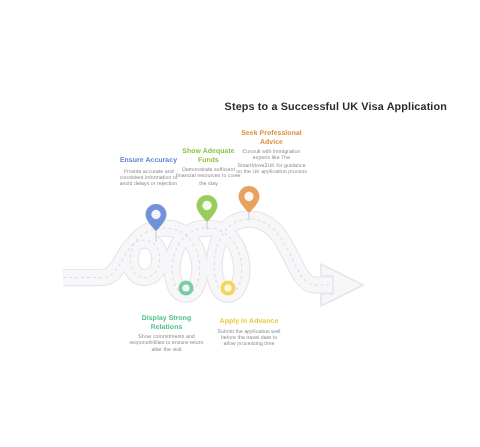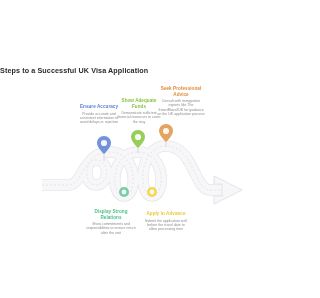--- a/index.html
+++ b/index.html
@@ -8,21 +8,21 @@
     background:#ffffff;
     font-family:"Liberation Sans", sans-serif;
     overflow:hidden;
     position:relative;
   }
   #canvas{position:absolute;inset:0;width:298px;height:298px;}
 
   .title{
     position:absolute;
     left:0;right:0;top:66px;
-    text-align:left;
+    text-align:right;
     font-size:7.2px;
     font-weight:bold;
     letter-spacing:.1px;
     color:#2b2b2b;
   }
 
   .road-layer{position:absolute;left:0;top:0;width:298px;height:298px;}
 
   .step{
     position:absolute;

